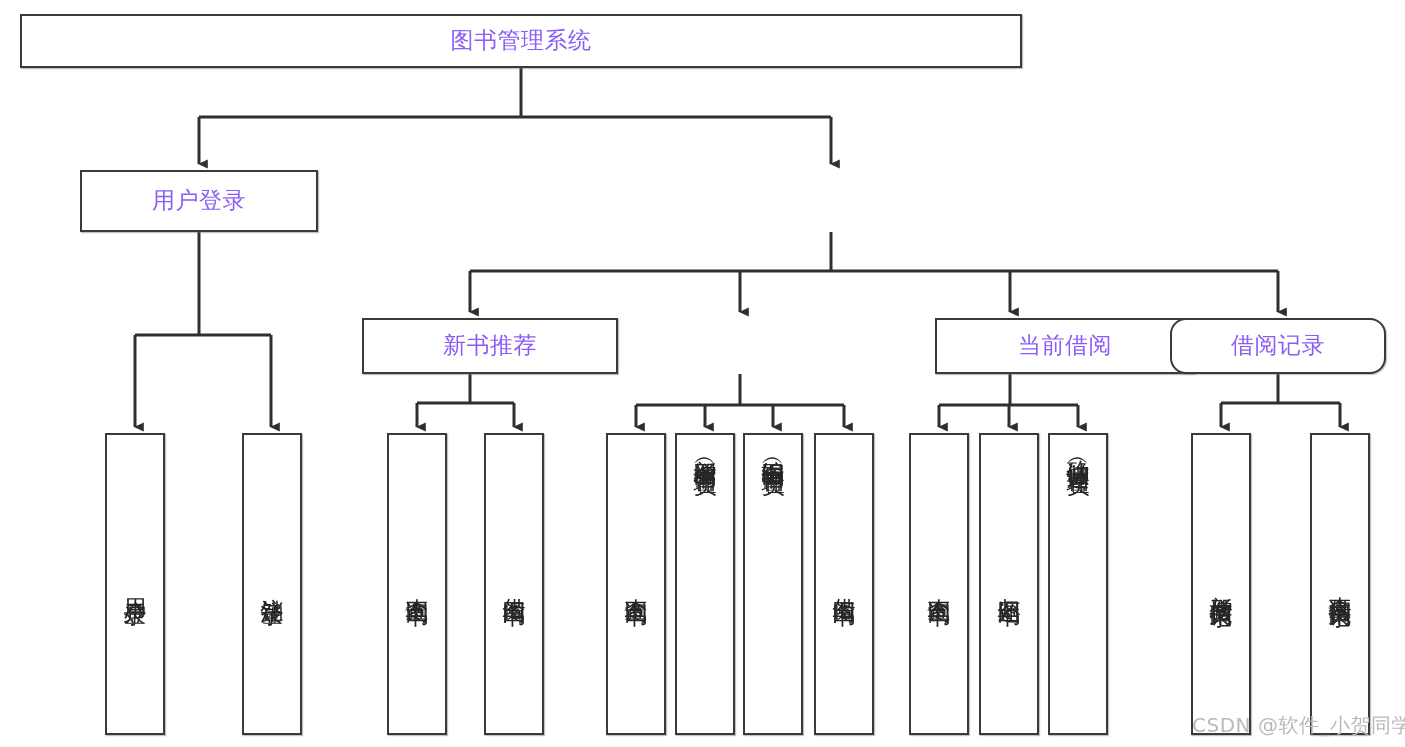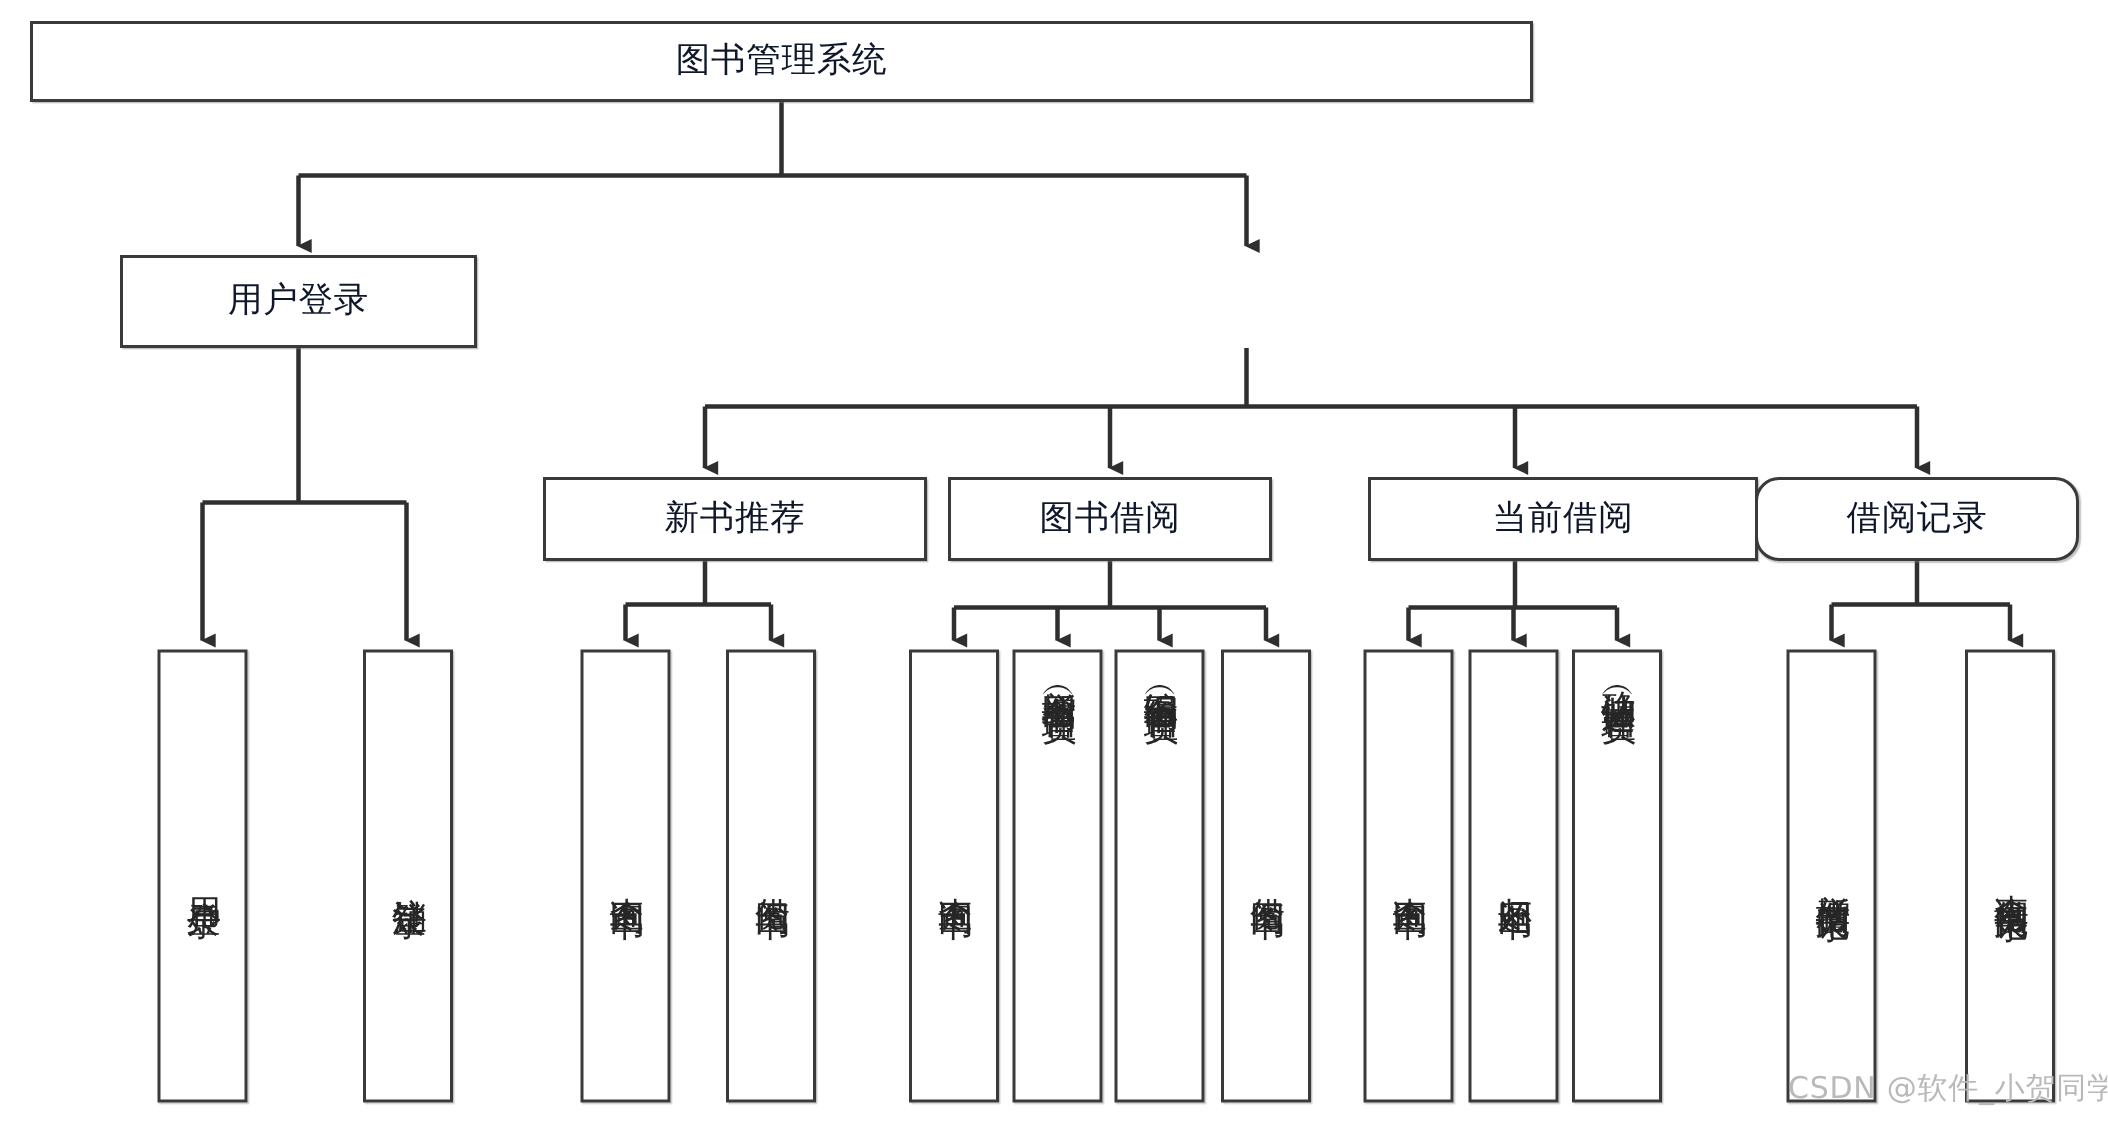--- a/index.html
+++ b/index.html
@@ -25,21 +25,21 @@
     border: 2px solid #3a3a3a;
     box-shadow: 1px 1px 1px rgba(120,120,120,0.45);
   }
   .node-label-h {
     position: absolute;
     left: 0;
     right: 0;
     top: 50%;
     transform: translateY(-50%);
     text-align: center;
-    color: #0f172a;
+    color: #8b5cf6;
     font-size: 23px;
     line-height: 1.1;
     white-space: nowrap;
     letter-spacing: 0.5px;
   }
   .node-label-v {
     position: absolute;
     left: 50%;
     transform: translateX(-50%);
     writing-mode: vertical-rl;
@@ -137,25 +137,22 @@
 
   <div class="node-box" style="left:80px; top:170px; width:238px; height:62px;">
     <div class="node-label-h">用户登录</div>
   </div>
 
 
   <div class="node-box" style="left:362px; top:318px; width:256px; height:56px;">
     <div class="node-label-h">新书推荐</div>
   </div>
 
-  <div class="node-box" style="left:632px; top:318px; width:216px; height:56px;">
-    <div class="node-label-h">图书借阅</div>
-  </div>
-
-  <div class="node-box" style="left:912px; top:318px; width:260px; height:56px;">
+
+  <div class="node-box" style="left:935px; top:318px; width:260px; height:56px;">
     <div class="node-label-h">当前借阅</div>
   </div>
 
   <div class="node-box" style="left:1170px; top:318px; width:216px; height:56px;border-radius:16px;">
     <div class="node-label-h">借阅记录</div>
   </div>
 
   <div class="node-box" style="left:105px; top:433px; width:60px; height:302px;">
     <div class="node-label-v anchor-center">用户登录</div>
   </div>

